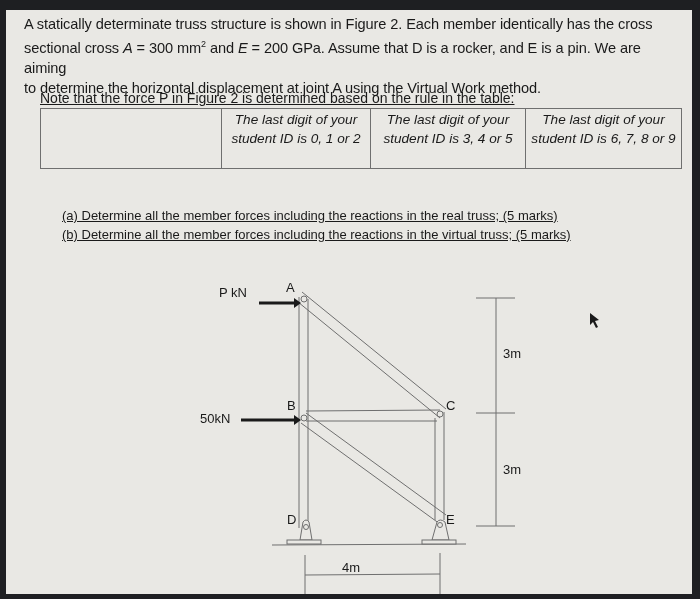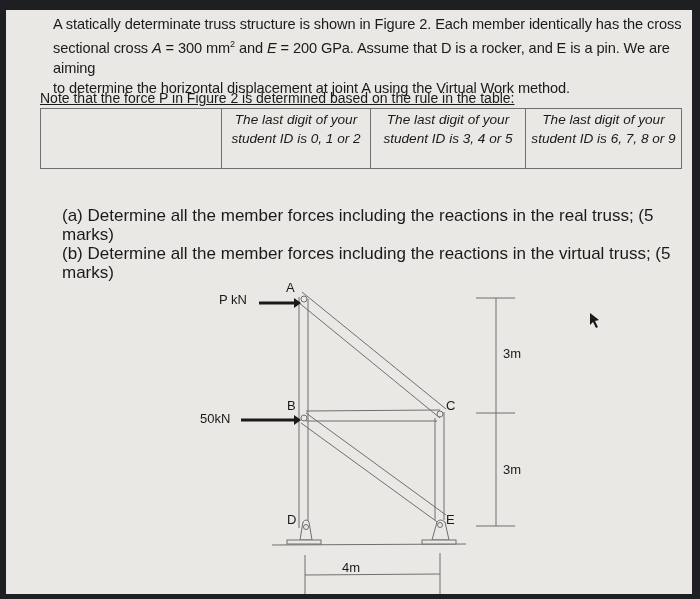--- a/index.html
+++ b/index.html
@@ -1,23 +1,23 @@
 <!DOCTYPE html>
 <html><head>
 <meta charset="utf-8">
 <style>
   html,body{margin:0;padding:0;}
   body{width:700px;height:599px;background:#1e1f22;position:relative;overflow:hidden;font-family:"Liberation Sans",sans-serif;color:#1a1a1a;}
   .page{position:absolute;left:6px;top:10px;width:686px;height:584px;background:#e9e8e4;}
-  .para{position:absolute;left:47px;top:4px;width:640px;font-size:14.6px;line-height:20px;letter-spacing:-0.1px;}
+  .para{position:absolute;left:18px;top:4px;width:640px;font-size:14.6px;line-height:20px;letter-spacing:-0.1px;}
   .note{position:absolute;left:34px;top:80px;font-size:14px;text-decoration:underline;}
   table.ptable{position:absolute;left:34px;top:98px;width:642px;border-collapse:collapse;font-size:13.6px;}
   table.ptable td{border:1px solid #6f6f6f;text-align:center;vertical-align:top;padding:1px 4px;line-height:19px;font-style:italic;}
   .hdr td{height:57px;}
-  .questions{position:absolute;left:56px;top:196px;font-size:17px;line-height:19px;}
+  .questions{position:absolute;left:56px;top:196px;font-size:13px;line-height:19px;text-decoration:underline;}
   svg.fig{position:absolute;left:0;top:0;}
   .lbl{position:absolute;font-size:13px;}
 </style>
 </head>
 <body>
 
 <div class="page">
   <div class="para">
     <div>A statically determinate truss structure is shown in Figure 2. Each member identically has the cross</div>
     <div><span>sectional cross </span><i>A</i><span> = 300 mm</span><sup style="font-size:9px">2</sup><span> and </span><i>E</i><span> = 200 GPa. Assume that D is a rocker, and E is a pin. We are aiming</span></div>
@@ -90,21 +90,21 @@
     <line x1="259" y1="303" x2="294" y2="303" stroke-width="3"></line>
     <polygon points="294,298 301,303 294,308" stroke="none"></polygon>
     <line x1="241" y1="420" x2="294" y2="420" stroke-width="3"></line>
     <polygon points="294,415 301,420 294,425" stroke="none"></polygon>
   </g>
 
   <polygon points="590,313 590,325 593,322 596,328 598,327 595,321 599,320" fill="#1a1a1a"></polygon>
 </svg>
 
 <div class="lbl" style="left:286px;top:280px">A</div>
-<div class="lbl" style="left:219px;top:292px">P kN</div>
+<div class="lbl" style="left:219px;top:285px">P kN</div>
 <div class="lbl" style="left:287px;top:398px">B</div>
 <div class="lbl" style="left:200px;top:411px">50kN</div>
 <div class="lbl" style="left:446px;top:398px">C</div>
 <div class="lbl" style="left:287px;top:512px">D</div>
 <div class="lbl" style="left:446px;top:512px">E</div>
 <div class="lbl" style="left:503px;top:346px">3m</div>
 <div class="lbl" style="left:503px;top:462px">3m</div>
 <div class="lbl" style="left:342px;top:560px">4m</div>
 
 </body></html>

